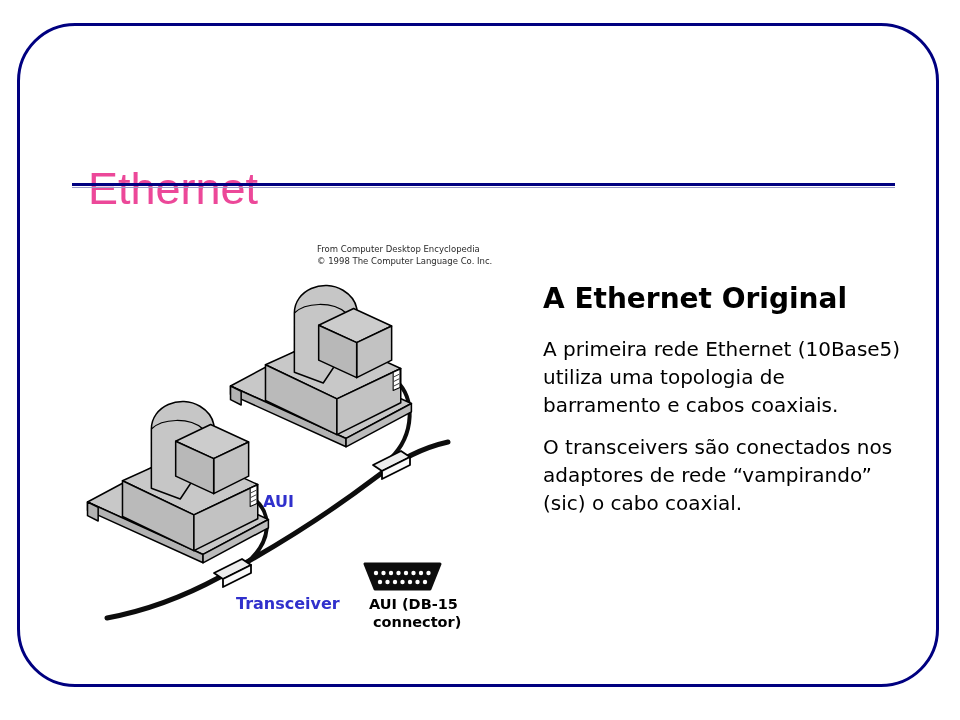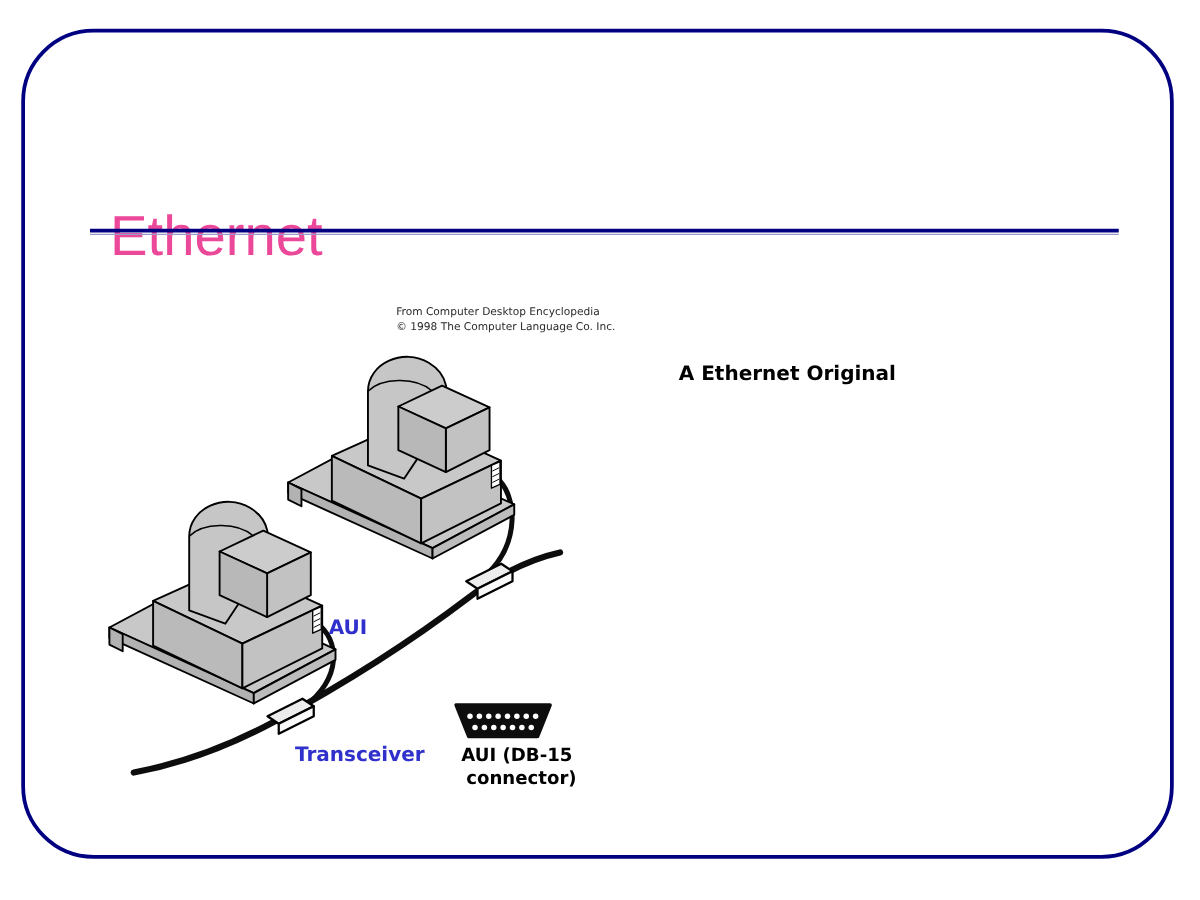--- a/index.html
+++ b/index.html
@@ -19,21 +19,21 @@
     margin-top:36px;
   }
   .title-rule{position:absolute;left:72px;top:183px;width:823px;}
   .title-rule .bar{height:3px;background:#000080;}
   .title-rule .shadow{height:1px;background:#9a9ac6;margin-top:1px;}
   .figure-wrap{position:absolute;left:80px;top:228px;width:460px;height:420px;text-decoration:underline;}
   .text-col{
     position:absolute;left:543px;top:286px;width:360px;color:#000000;
   }
   .text-col .heading{
-    font-size:16px;font-weight:bold;margin:0 0 23px 0;line-height:26px;
+    font-size:28px;font-weight:bold;margin:0 0 23px 0;line-height:26px;
   }
   .text-col p{
     font-size:20px;line-height:28px;margin:0 0 14px 0;
   }
   svg text{font-family:"DejaVu Sans",sans-serif;}
   .credit{font-size:8.5px;fill:#2a2a2a;}
   .blue-label{font-size:16px;font-weight:bold;fill:#3030cc;}
   .black-label{font-size:14.5px;font-weight:bold;fill:#000000;}
 </style>
 </head>
@@ -125,13 +125,15 @@
 
     <text class="blue-label" x="183" y="279">AUI</text>
     <text class="blue-label" x="156" y="381">Transceiver</text>
     <text class="black-label" x="289" y="381">AUI (DB-15</text>
     <text class="black-label" x="293" y="399">connector)</text>
   </svg>
 </div>
 
 <div class="text-col">
   <div class="heading">A Ethernet Original</div>
+  <p>A primeira rede Ethernet (10Base5) utiliza uma topologia de barramento e cabos coaxiais.</p>
+  <p>O transceivers são conectados nos adaptores de rede “vampirando” (sic) o cabo coaxial.</p>
 </div>
 
 </body></html>

